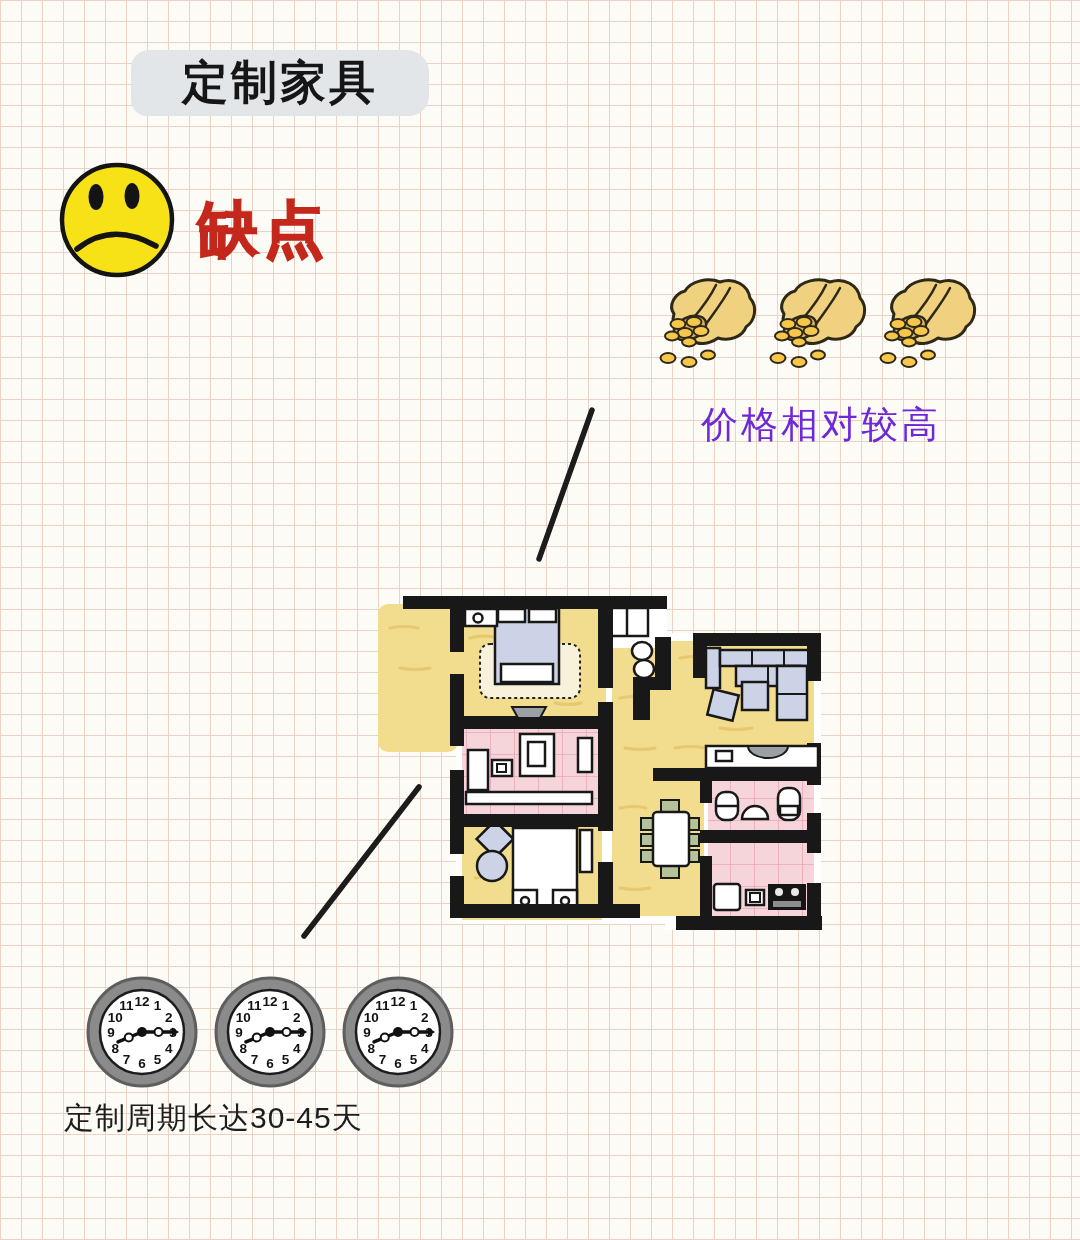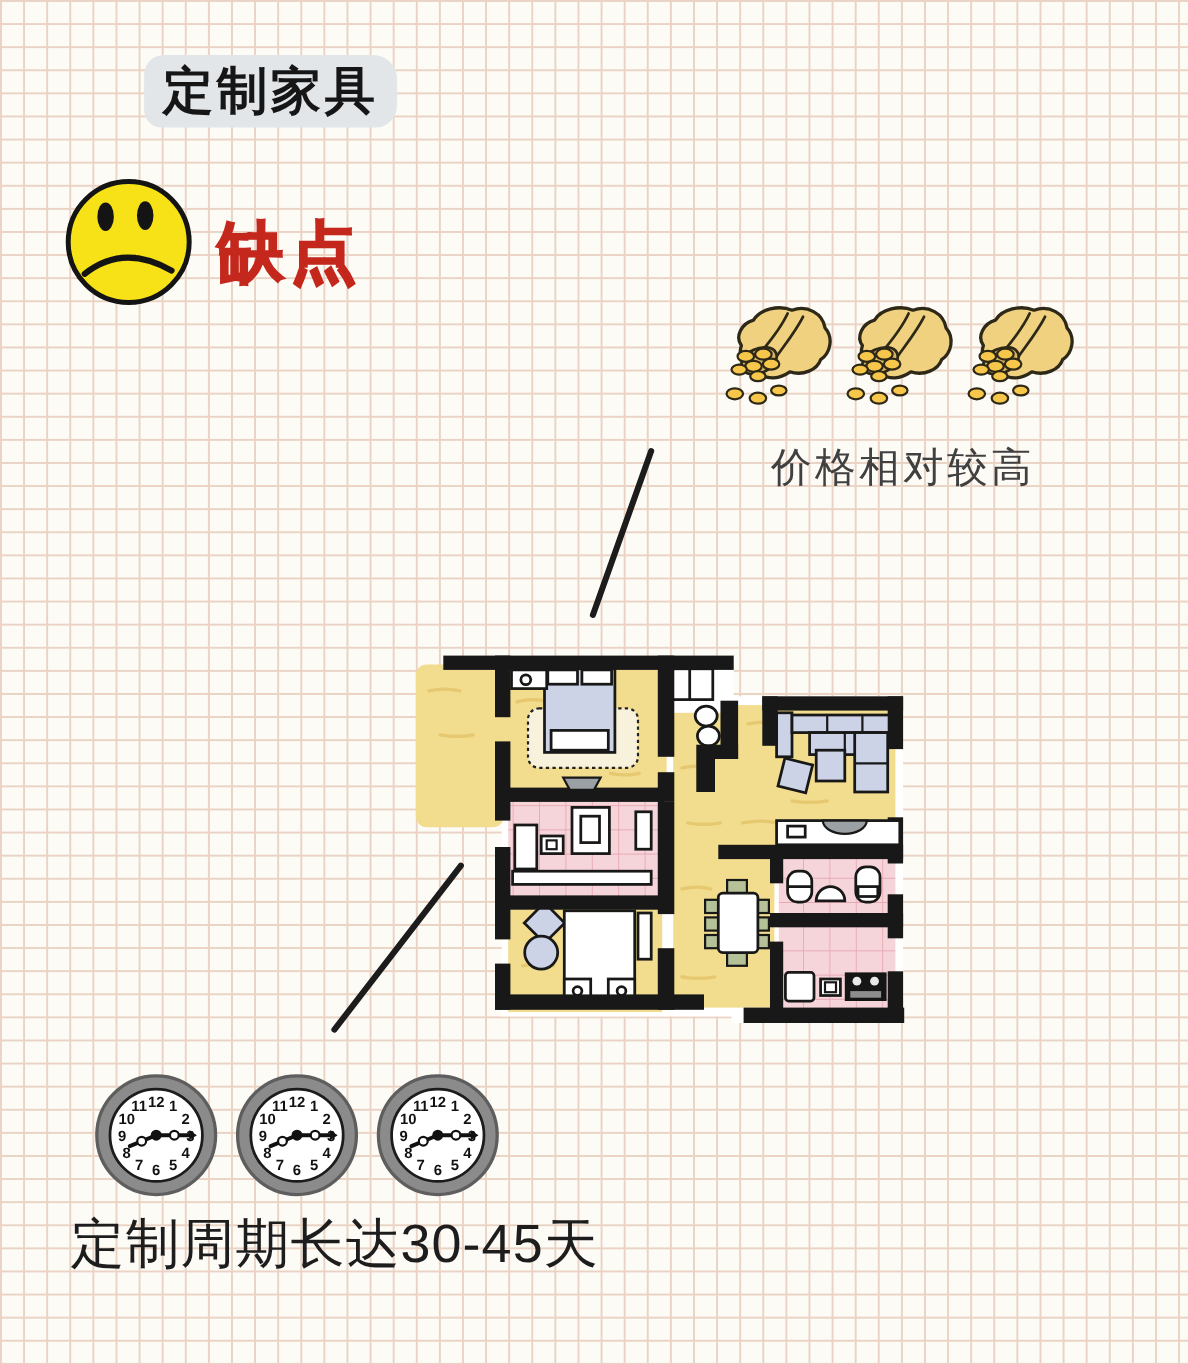--- a/index.html
+++ b/index.html
@@ -8,40 +8,40 @@
     font-family:"Liberation Sans",sans-serif;
     background-color:var(--paper,#fdfbf6);
     background-image:
       linear-gradient(var(--grid_line,#ead3c4) 1.5px, transparent 1.5px),
       linear-gradient(90deg, var(--grid_line,#ead3c4) 1.5px, transparent 1.5px);
     background-size:21px 21px;
   }
   .abs{position:absolute;}
   
   .title-hl{
-    left:131px;top:50px;width:230px;height:66px;
+    left:131px;top:50px;width:298px;height:66px;
     background:var(--highlight,#e3e7e9);
     border-radius:18px 22px 20px 16px;
     display:flex;align-items:center;justify-content:center;
   }
   .title-hl span{
     font-size:46px;font-weight:900;letter-spacing:3px;color:#161616;
   }
   
   .verdict-label{
     left:198px;top:190px;font-size:60px;font-weight:700;letter-spacing:6px;
     color:var(--accent_red,#c4271b);
     -webkit-text-stroke:2px var(--accent_red,#c4271b);
   }
   .price-caption{
     left:650px;top:400px;width:342px;text-align:center;
-    font-size:37px;color:#404040;letter-spacing:3px;font-weight:500;
+    font-size:37px;color:#6d28d9;letter-spacing:3px;font-weight:500;
   }
   .duration-caption{
-    left:64px;top:1098px;font-size:49px;color:#1d1d1d;letter-spacing:1px;font-weight:500;white-space:nowrap;
+    left:64px;top:1098px;font-size:30px;color:#1d1d1d;letter-spacing:1px;font-weight:500;white-space:nowrap;
   }
   svg{display:block;}
   .wall{fill:var(--wall,#181818);}
   .fy{fill:var(--floor_yellow,#f2dc8d);}
   .lav{fill:var(--furniture_blue,#ccd3e7);stroke:var(--wall,#181818);stroke-width:2.5;}
   .wht{fill:#ffffff;stroke:var(--wall,#181818);stroke-width:2.5;}
   .grn{fill:var(--chair_green,#b5c197);stroke:var(--wall,#181818);stroke-width:2;}
   .gry{fill:var(--sink_gray,#9aa0a4);stroke:var(--wall,#181818);stroke-width:2;}
   .tex{stroke:var(--floor_texture,#e2c167);stroke-width:3;fill:none;opacity:.75;stroke-linecap:round;}
   .ink{stroke:var(--wall,#181818);fill:none;}

